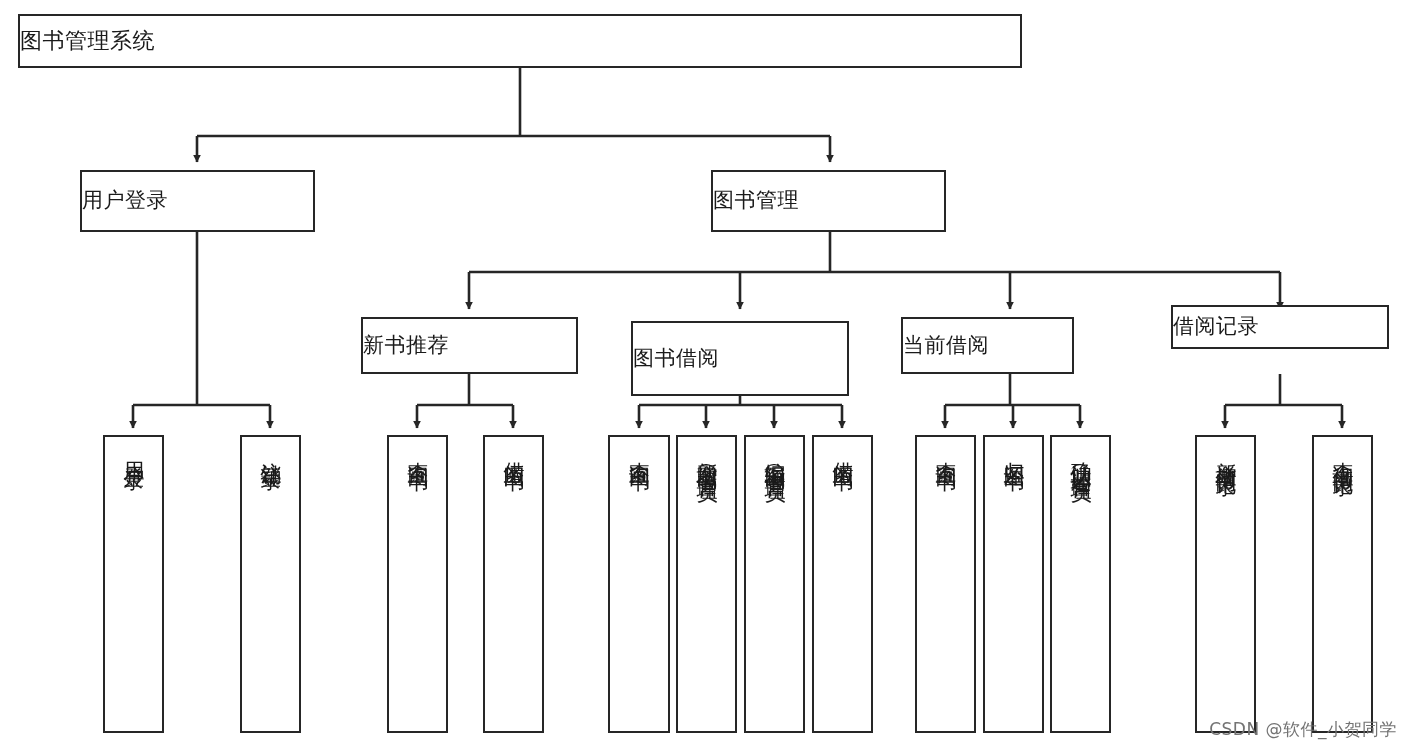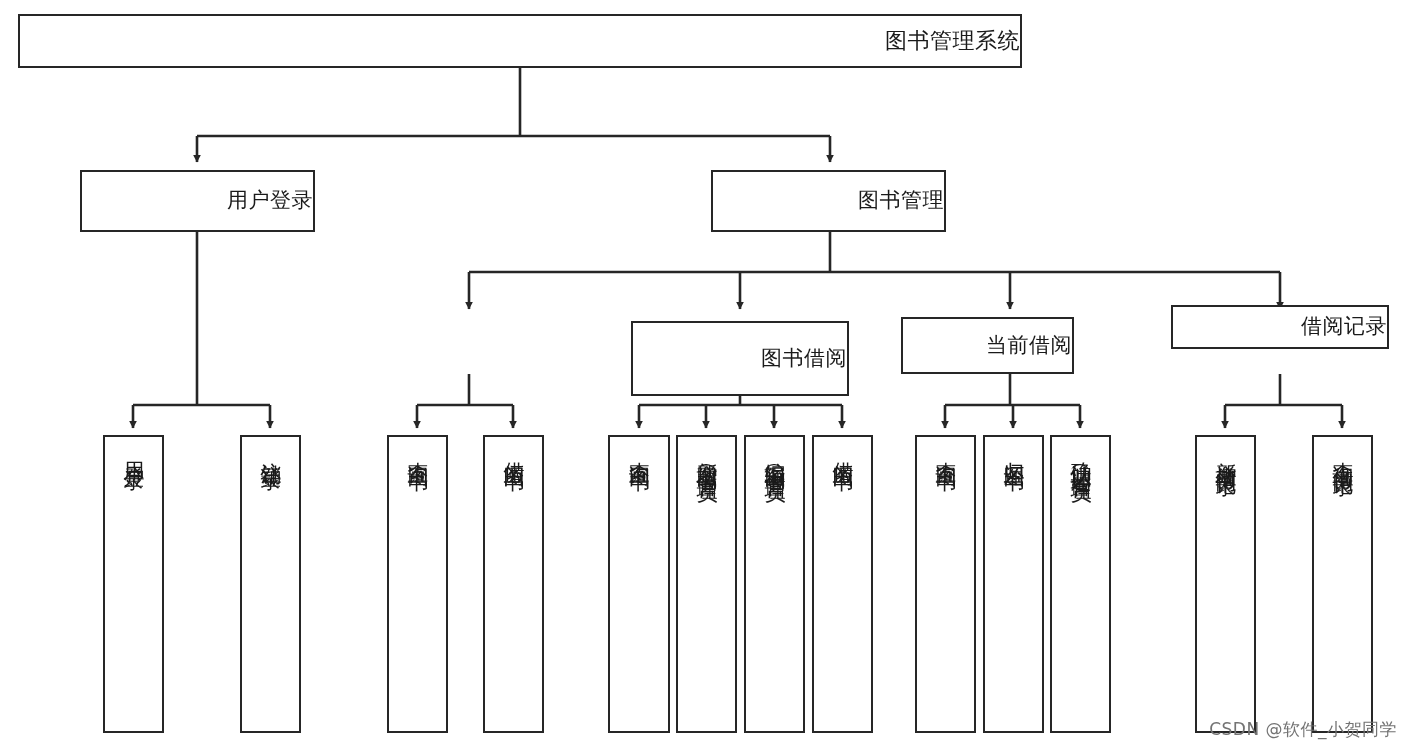--- a/index.html
+++ b/index.html
@@ -24,21 +24,21 @@
     width: 1405px;
     height: 747px;
   }
   .node {
     position: absolute;
     box-sizing: border-box;
     border: 2px solid #262626;
     background: #ffffff;
     display: flex;
     align-items: center;
-    justify-content: flex-end;
+    justify-content: flex-start;
     color: #1a1a1a;
   }
   .node-label {
     display: block;
     text-align: center;
     line-height: 1.22;
     white-space: nowrap;
   }
   .node.horiz .node-label {
     font-size: 21px;
@@ -131,20 +131,23 @@
     <span class="node-label">图书管理系统</span>
   </div>
 
   <div class="node horiz" style="left:80px; top:170px; width:235px; height:62px;">
     <span class="node-label">用户登录</span>
   </div>
   <div class="node horiz" style="left:711px; top:170px; width:235px; height:62px;">
     <span class="node-label">图书管理</span>
   </div>
 
+  <div class="node horiz" style="left:361px; top:317px; width:217px; height:57px;">
+    <span class="node-label">新书推荐</span>
+  </div>
   <div class="node horiz" style="left:631px; top:321px; width:218px; height:75px;">
     <span class="node-label">图书借阅</span>
   </div>
   <div class="node horiz" style="left:901px; top:317px; width:173px; height:57px;">
     <span class="node-label">当前借阅</span>
   </div>
   <div class="node horiz" style="left:1171px; top:305px; width:218px; height:44px;">
     <span class="node-label">借阅记录</span>
   </div>
 

